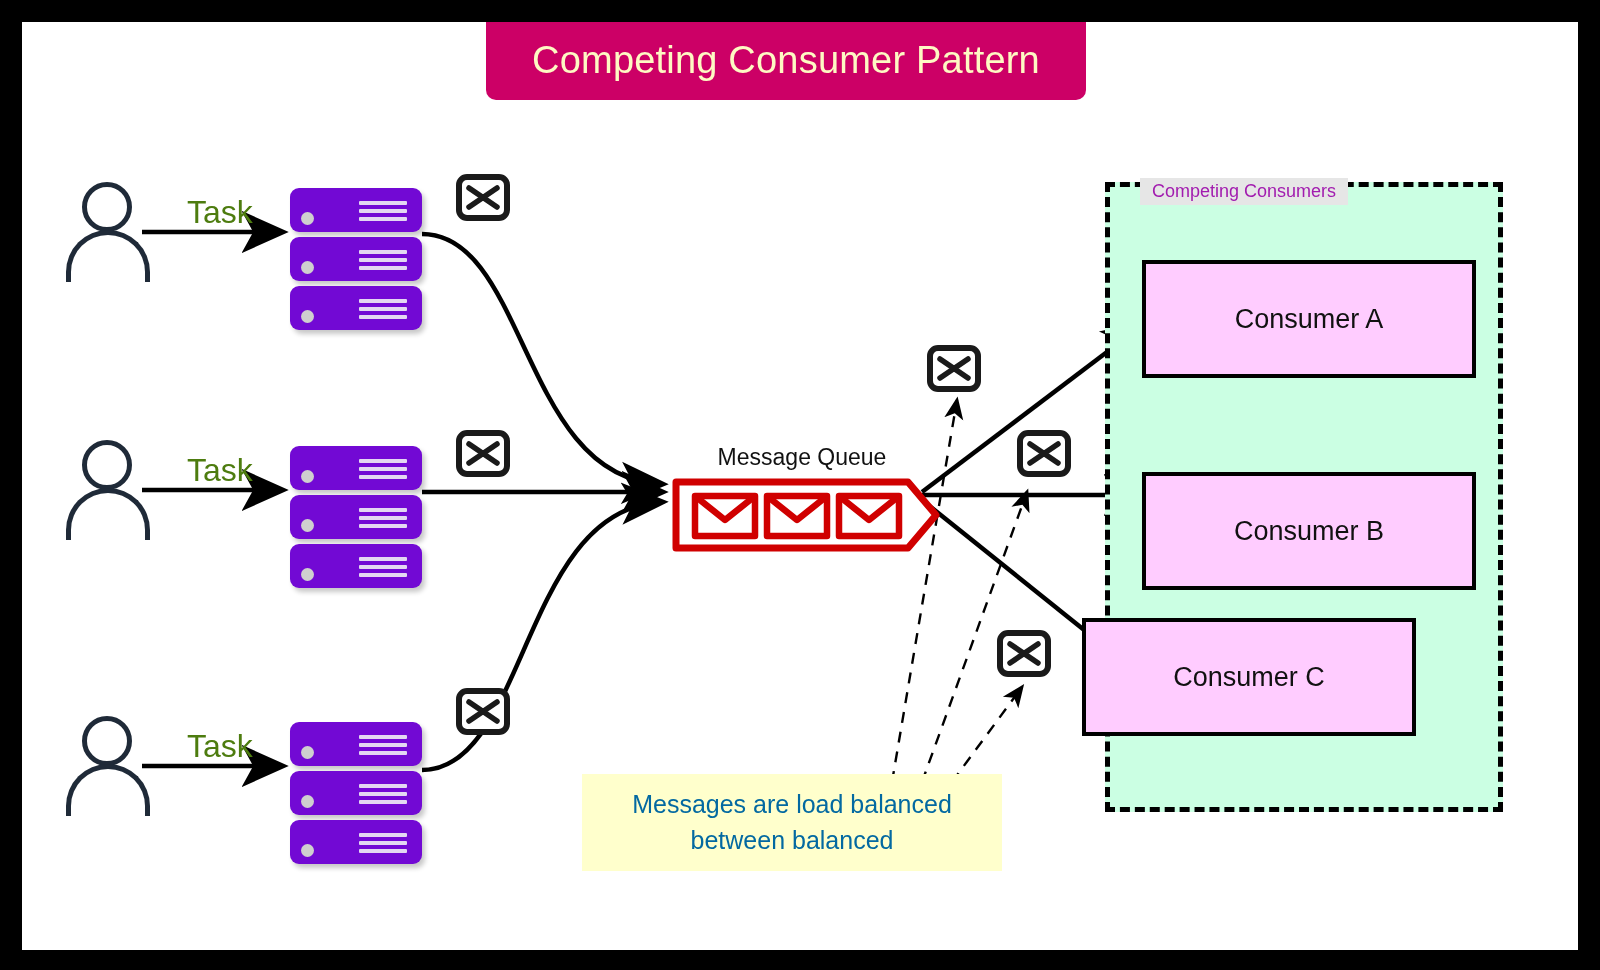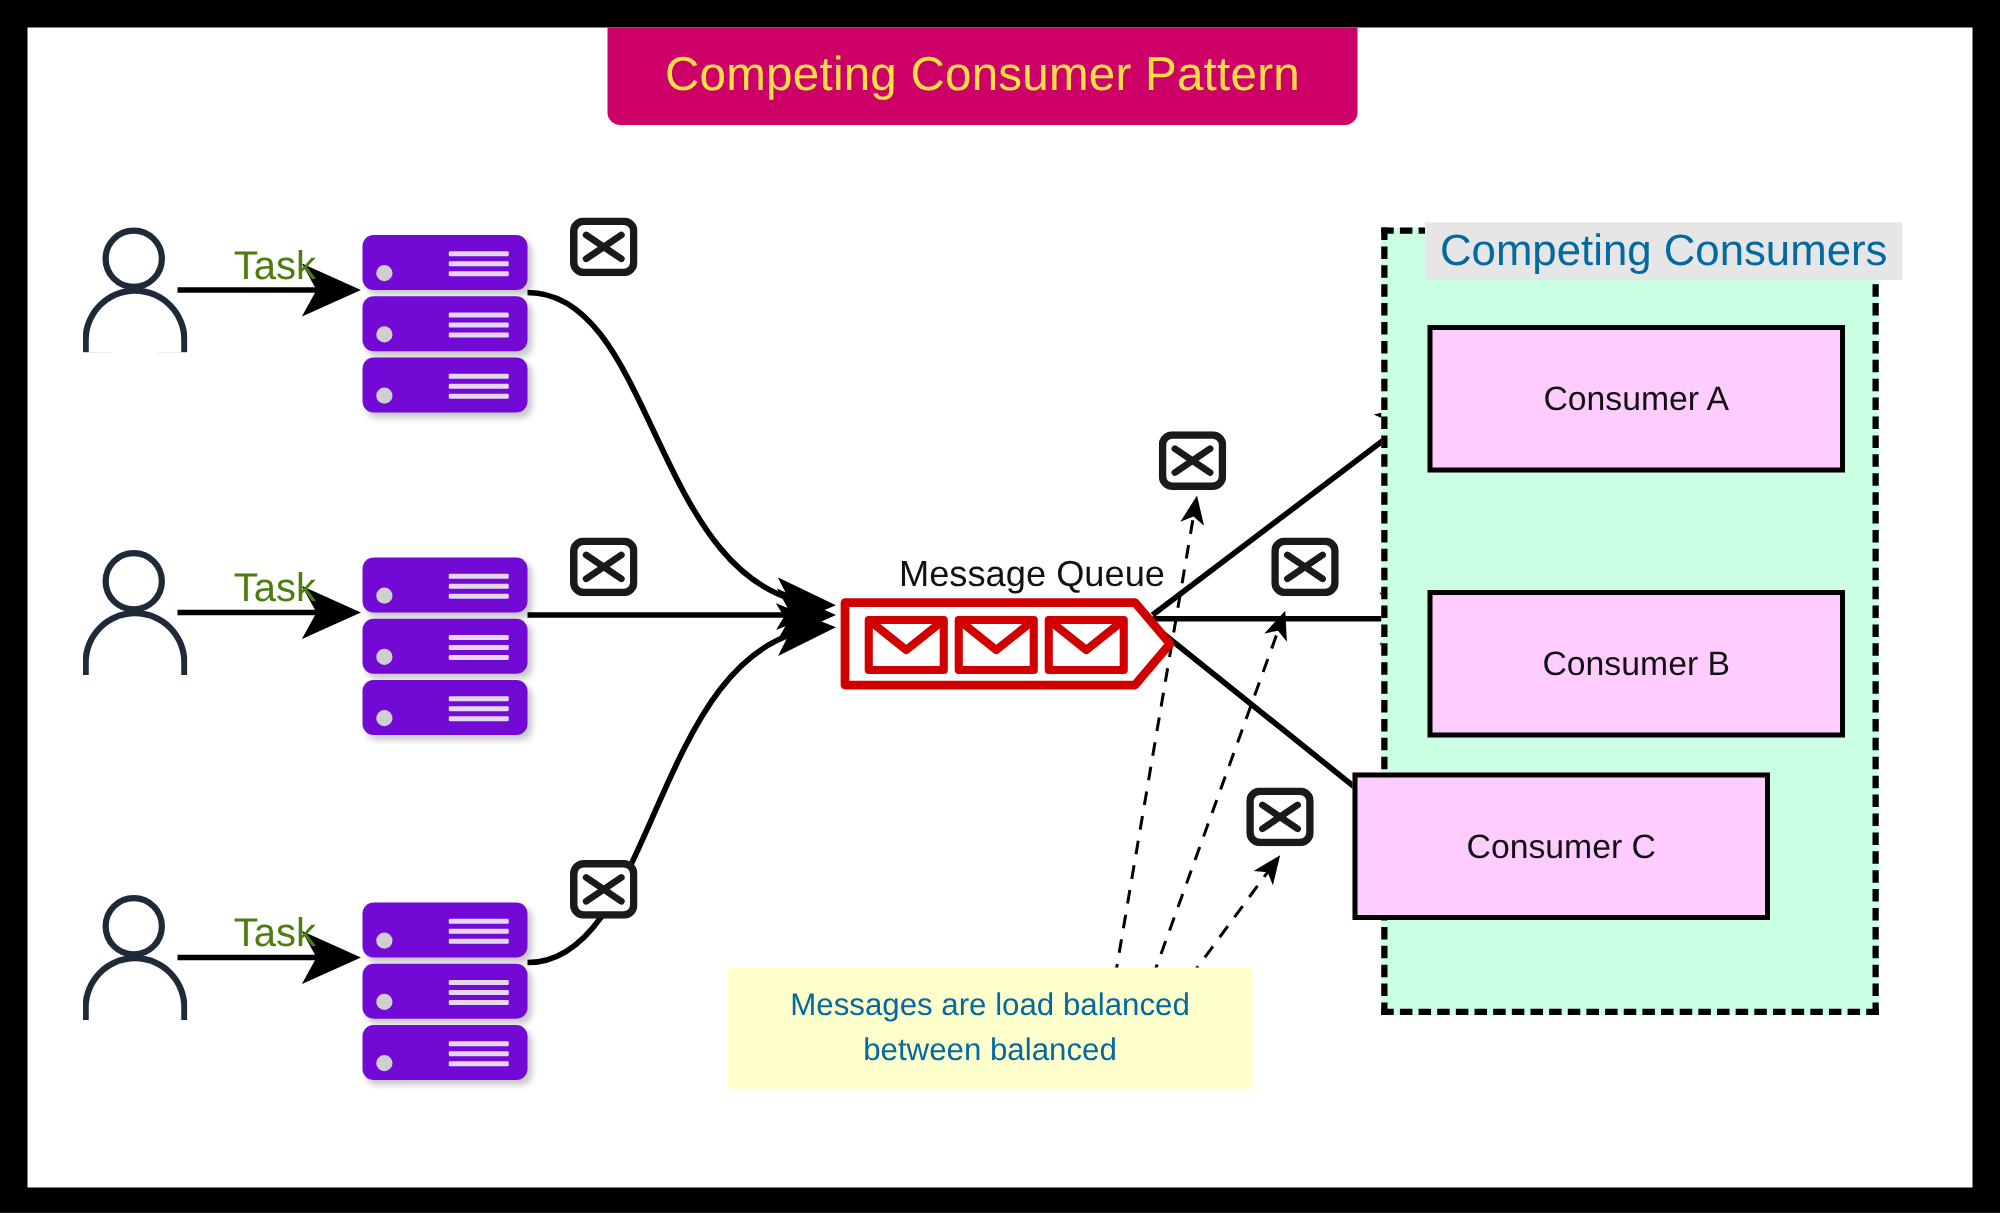--- a/index.html
+++ b/index.html
@@ -5,21 +5,21 @@
   html,body{margin:0;padding:0;background:#000;}
   body{width:1600px;height:970px;overflow:hidden;
        font-family:"Liberation Sans",sans-serif;}
   #frame{position:absolute;left:0;top:0;width:1600px;height:970px;background:#000;}
   #canvas{position:absolute;left:22px;top:22px;width:1556px;height:928px;background:#fff;overflow:hidden;}
 
   
   #title-banner{position:absolute;left:464px;top:-2px;width:600px;height:80px;
     background:#CC0066;border-radius:0 0 10px 10px;
     display:flex;align-items:center;justify-content:center;}
-  #title-banner span{color:#fde047;font-size:38px;letter-spacing:.2px;}
+  #title-banner span{color:#fef9c3;font-size:38px;letter-spacing:.2px;}
 
   
   svg.layer{position:absolute;left:0;top:0;width:1556px;height:928px;overflow:visible;pointer-events:none;}
 
   
   .person{position:absolute;width:84px;height:100px;}
   .person .head{position:absolute;left:16px;top:0;width:50px;height:50px;border:5px solid #1F2A38;border-radius:50%;box-sizing:border-box;background:#fff;}
   .person .body{position:absolute;left:0;top:48px;width:84px;height:52px;border:5px solid #1F2A38;border-bottom:none;border-radius:46px 46px 0 0;box-sizing:border-box;background:#fff;}
 
   
@@ -31,27 +31,27 @@
     box-shadow:3px 4px 5px rgba(0,0,0,.22);}
   .server-unit .led{position:absolute;left:11px;top:24px;width:13px;height:13px;border-radius:50%;background:#CFCFCF;}
   .server-unit .lines{position:absolute;right:15px;top:13px;width:48px;}
   .server-unit .lines i{display:block;height:4px;background:#E3D7F2;margin-bottom:4px;border-radius:1px;}
 
   
   .mail{position:absolute;width:54px;height:47px;}
 
   
   #queue-wrap{position:absolute;left:650px;top:428px;width:260px;height:100px;}
-  #queue-label{position:absolute;left:0;top:-6px;width:260px;text-align:right;font-size:29px;color:#111;}
+  #queue-label{position:absolute;left:0;top:-6px;width:260px;text-align:center;font-size:23px;color:#111;}
 
   
   #consumer-group{position:absolute;left:1083px;top:160px;width:398px;height:630px;
      background:#CBFFE3;border:5px dashed #000;box-sizing:border-box;}
   #consumer-group-label{position:absolute;left:1118px;top:156px;background:#E6E6E6;
-     padding:3px 12px;font-size:35px;color:#0369a1;}
+     padding:3px 12px;font-size:18px;color:#a21caf;}
   .consumer-box{position:absolute;width:334px;height:118px;background:#FFCCFF;border:4px solid #000;
      box-sizing:border-box;display:flex;align-items:center;justify-content:center;font-size:27px;color:#111;text-align:center;}
 
   
   #note{position:absolute;left:560px;top:752px;width:400px;background:#FFFFCC;
      padding:12px 10px;text-align:center;font-size:25px;line-height:1.45;color:#0369a1;}
 </style>
 </head>
 <body>
 

